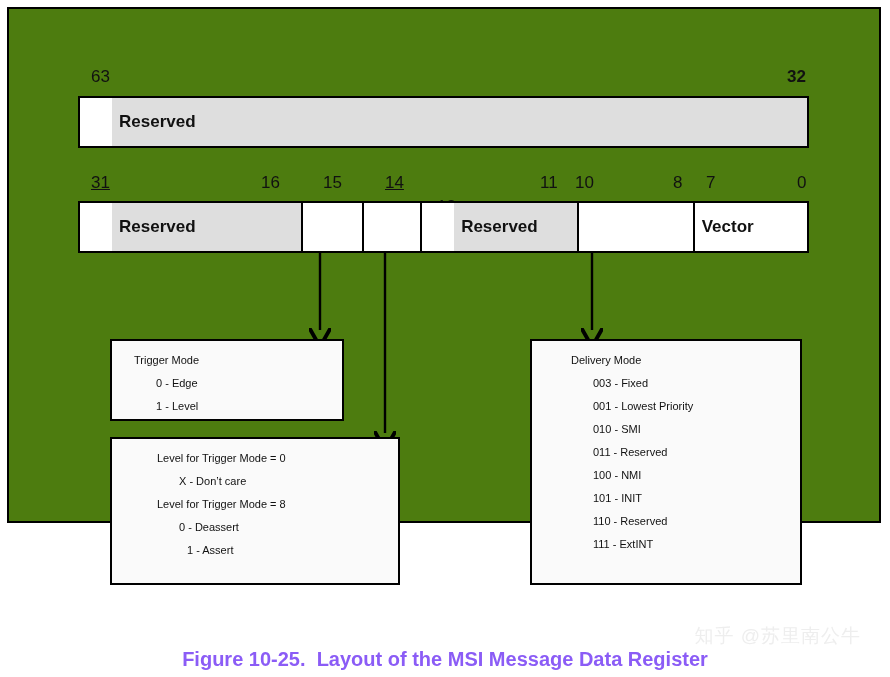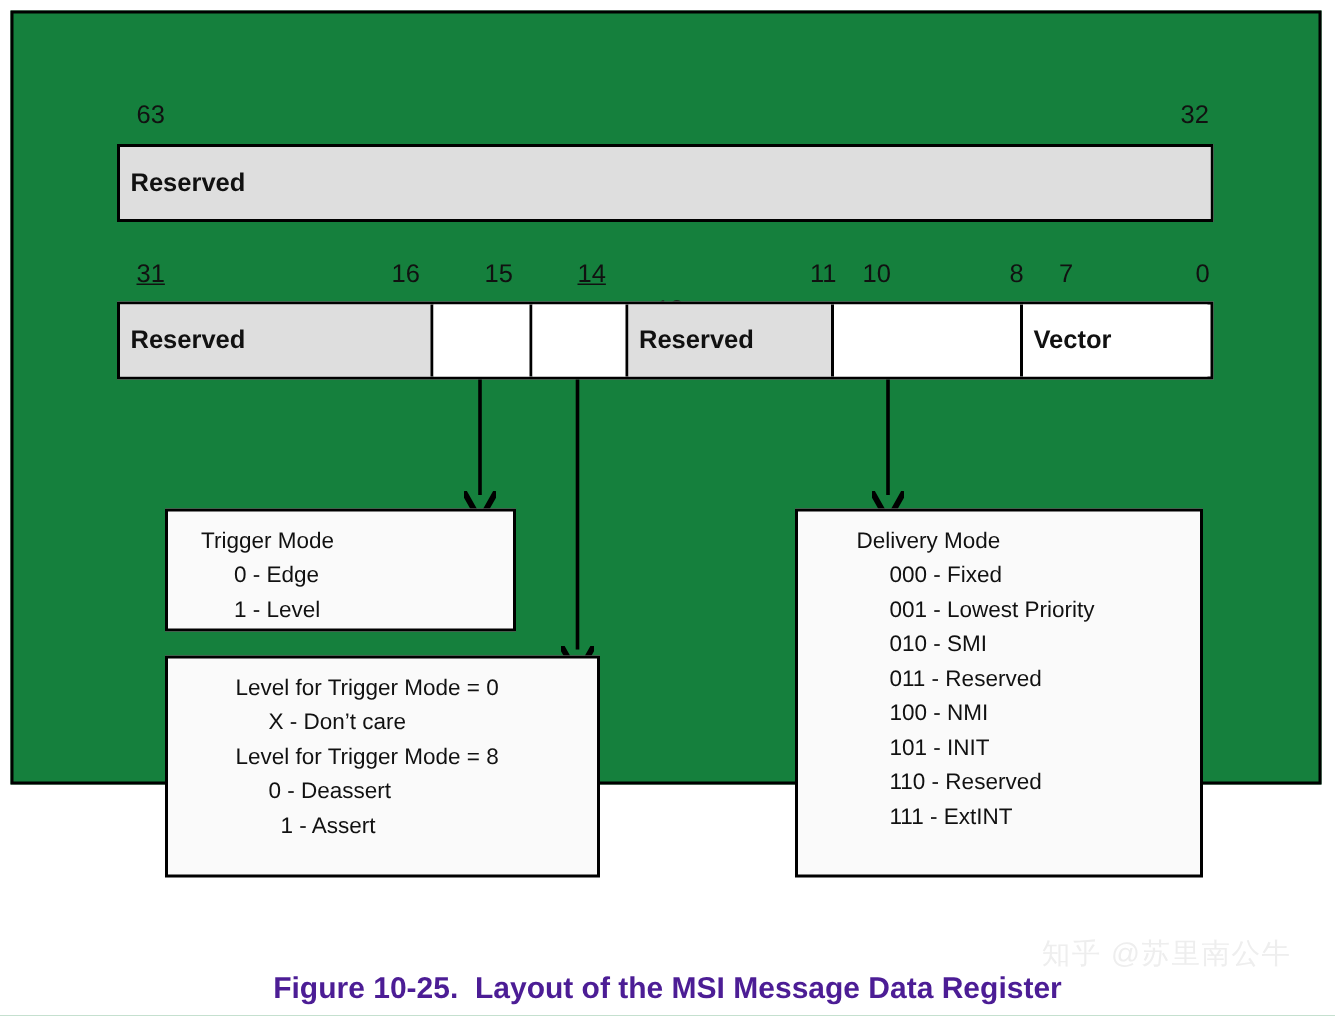--- a/index.html
+++ b/index.html
@@ -17,21 +17,21 @@
 
   
   #figure-frame {
     position: absolute;
     left: 7px;
     top: 7px;
     width: 874px;
     height: 516px;
     box-sizing: border-box;
     border: 2px solid #000000;
-    background: #15803d;
+    background: #4d7c0f;
   }
 
   
   .bit-row {
     position: absolute;
     height: 22px;
   }
   .bit-label {
     position: absolute;
     font-size: 17px;
@@ -48,21 +48,21 @@
     background: #ffffff;
     display: flex;
   }
   .reg-cell {
     box-sizing: border-box;
     border-right: 2px solid #000000;
     background: #ffffff;
     position: relative;
   }
   .reg-cell:last-child { border-right: none; }
-  .reg-cell.shaded { background: #dedede; }
+  .reg-cell.shaded { background: #dedede; margin-left: 32px; }
   .reg-cell-label {
     position: absolute;
     left: 7px;
     top: 50%;
     transform: translateY(-50%);
     font-size: 17px;
     font-weight: bold;
     color: #111111;
     white-space: nowrap;
   }
@@ -75,21 +75,21 @@
 
   
   .desc-box {
     position: absolute;
     box-sizing: border-box;
     border: 2px solid #000000;
     background: #fafafa;
     padding: 8px 0 0 0;
   }
   .desc-line {
-    font-size: 15px;
+    font-size: 11px;
     color: #111111;
     line-height: 23px;
     white-space: pre;
   }
   .desc-line.lvl0 { padding-left: 22px; }
   .desc-line.lvl1 { padding-left: 44px; }
   .desc-line.lvl2 { padding-left: 52px; }
 
   
   #watermark {
@@ -104,32 +104,32 @@
 
   
   #figure-caption {
     position: absolute;
     left: 0;
     top: 648px;
     width: 890px;
     text-align: center;
     font-size: 20px;
     font-weight: bold;
-    color: #4c1d95;
+    color: #8b5cf6;
     white-space: pre;
   }
 </style>
 </head>
 <body>
 
 <div id="figure-frame">
 
   <div class="bit-row" id="bit-row-high" style="left:0; top:57px; width:874px;">
       <span class="bit-label" style="left: 82px;">63</span>
-      <span class="bit-label" style="left: 778px;">32</span>
+      <span class="bit-label" style="left: 778px; font-weight: bold;">32</span>
     </div>
 
   <div class="reg-row" id="reg-row-high" style="left:69px; top:87px; width:731px; height:52px;">
       <div class="reg-cell shaded" style="width: 729px;">
         <span class="reg-cell-label">Reserved</span>
       </div>
     </div>
 
   <div class="bit-row" id="bit-row-low" style="left:0; top:163px; width:874px;">
       <span class="bit-label" style="left: 82px; text-decoration: underline;">31</span>
@@ -182,21 +182,21 @@
   <div class="desc-box" id="level-box" style="left:101px; top:428px; width:290px; height:148px;padding-left:23px;">
       <div class="desc-line lvl0">Level for Trigger Mode = 0</div>
       <div class="desc-line lvl1">X - Don’t care</div>
       <div class="desc-line lvl0">Level for Trigger Mode = 8</div>
       <div class="desc-line lvl1">0 - Deassert</div>
       <div class="desc-line lvl2">1 - Assert</div>
     </div>
 
   <div class="desc-box" id="delivery-mode-box" style="left:521px; top:330px; width:272px; height:246px;padding-left:17px;">
       <div class="desc-line lvl0">Delivery Mode</div>
-      <div class="desc-line lvl1">000 - Fixed</div>
+      <div class="desc-line lvl1">003 - Fixed</div>
       <div class="desc-line lvl1">001 - Lowest Priority</div>
       <div class="desc-line lvl1">010 - SMI</div>
       <div class="desc-line lvl1">011 - Reserved</div>
       <div class="desc-line lvl1">100 - NMI</div>
       <div class="desc-line lvl1">101 - INIT</div>
       <div class="desc-line lvl1">110 - Reserved</div>
       <div class="desc-line lvl1">111 - ExtINT</div>
     </div>
 
   <div id="watermark">知乎 @苏里南公牛</div>

